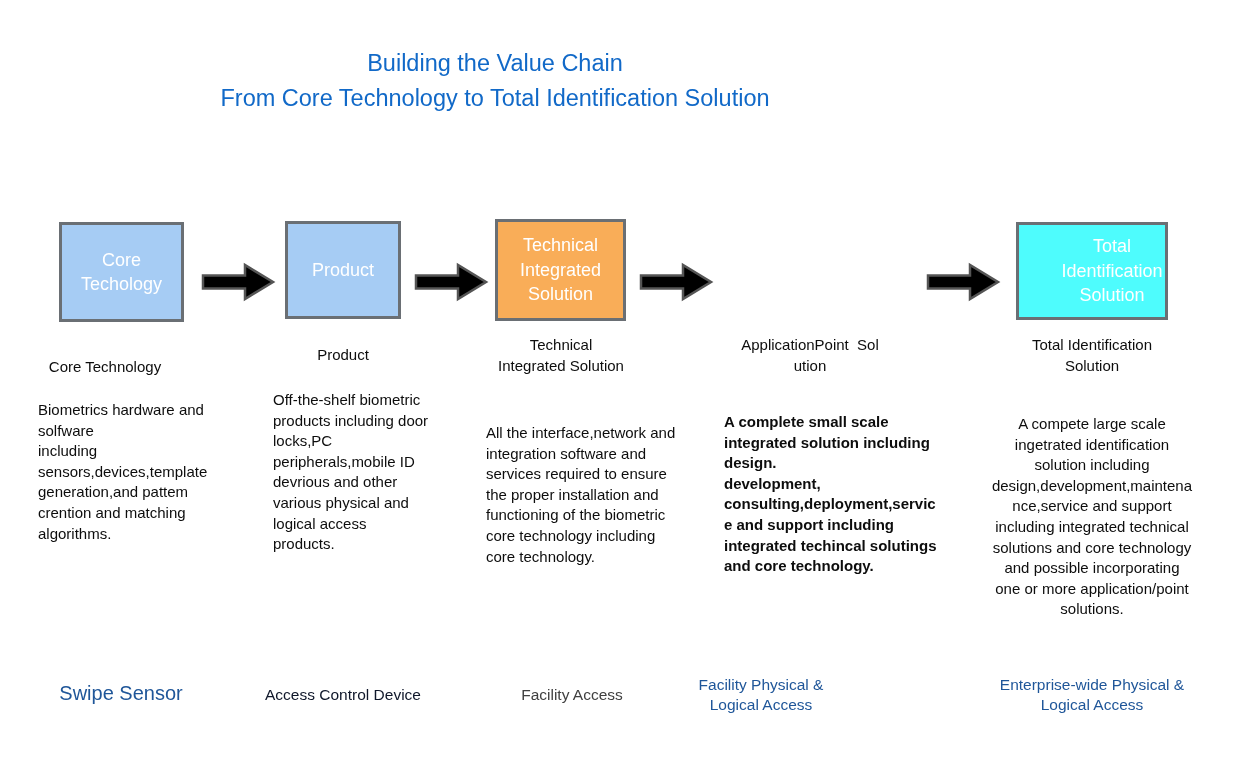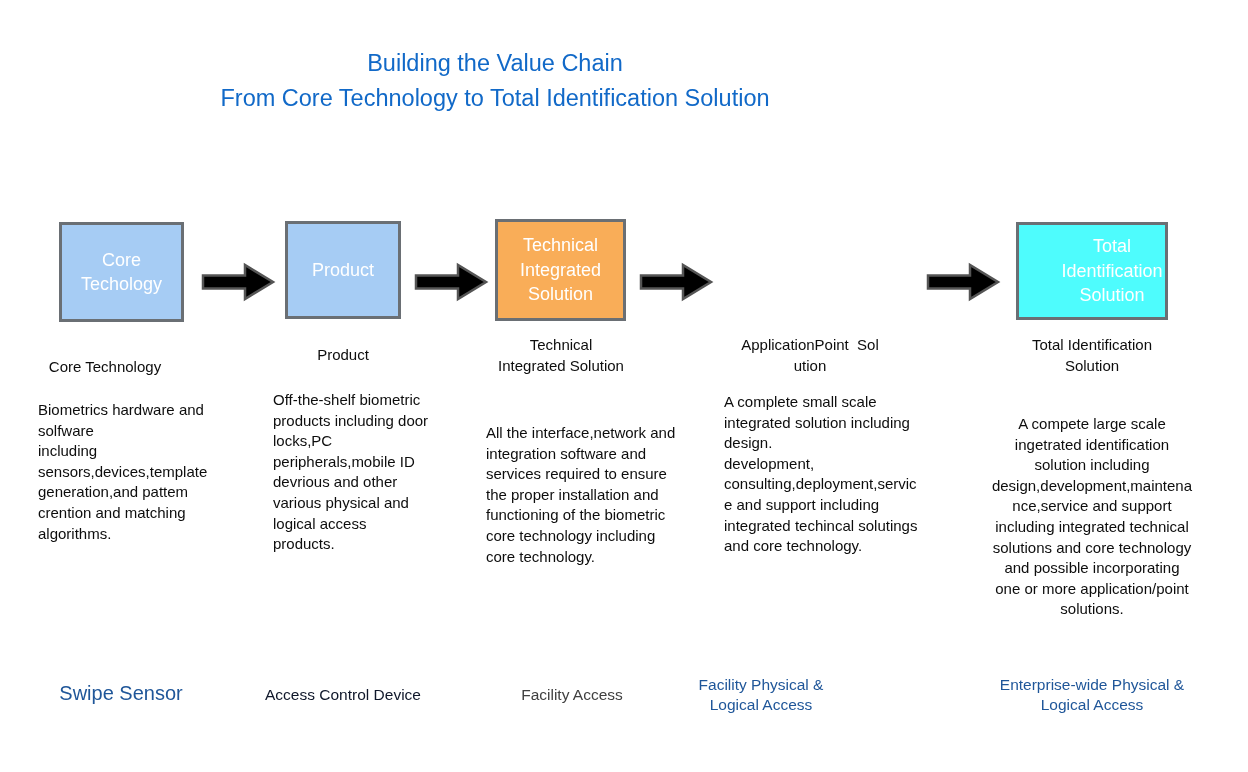--- a/index.html
+++ b/index.html
@@ -123,21 +123,21 @@
 core technology including
 core technology.</div>
   <div class="bottom-label" style="left: 452px; top: 685px; width: 240px; color: #404040;">Facility Access</div>
 
   <svg class="arrow" style="left:638px; top:262px;" viewBox="0 0 76 40">
     <polygon points="3,13.5 45,13.5 45,3 73,20 45,37 45,26.5 3,26.5" fill="#000000" stroke="#555555" stroke-width="2.5"></polygon>
   </svg>
 
   <div class="caption" style="left:690px; top:334px; width:240px;">ApplicationPoint  Sol
 ution</div>
-  <div class="desc" style="left:724px; top:392px; width:222px;">A complete small scale
+  <div class="desc" style="left:724px; top:412px; width:222px;font-weight:bold;">A complete small scale
 integrated solution including
 design.
 development,
 consulting,deployment,servic
 e and support including
 integrated techincal solutings
 and core technology.</div>
   <div class="bottom-label" style="left: 641px; top: 675px; width: 240px; color: rgb(31, 86, 153);">Facility Physical &amp;
 Logical Access</div>
 

